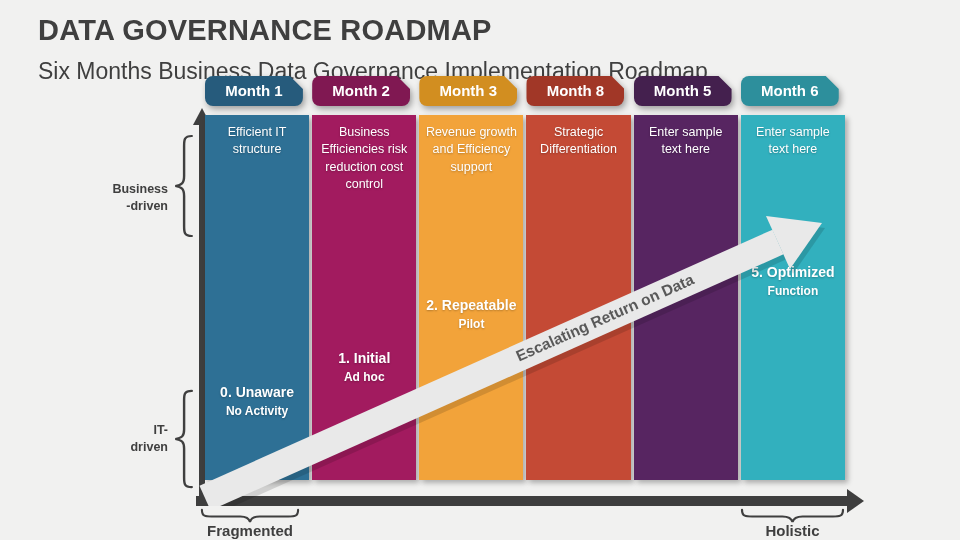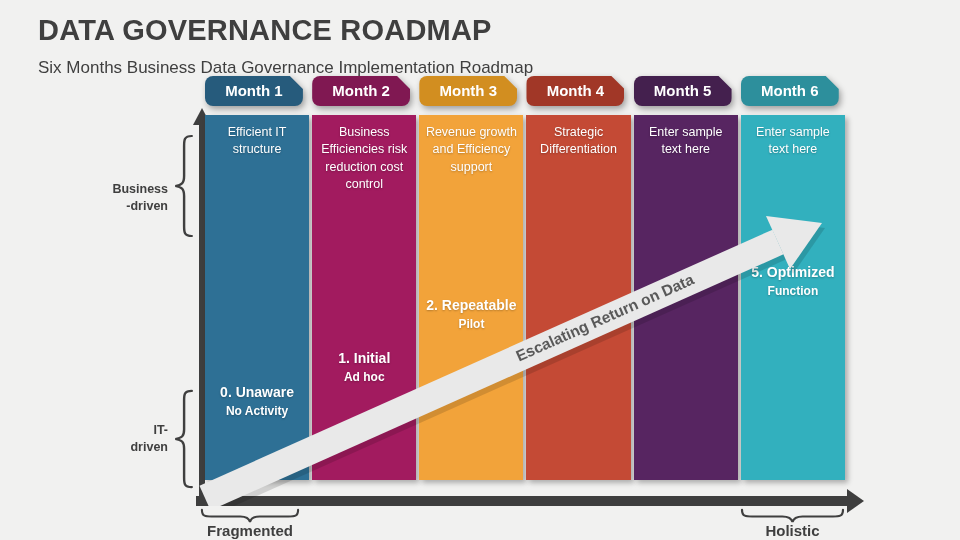--- a/index.html
+++ b/index.html
@@ -9,21 +9,21 @@
     font-family:"Liberation Sans", sans-serif;
     position:relative;
   }
   .slide{position:absolute;inset:0;}
   .title{
     position:absolute;left:38px;top:14px;
     font-size:29px;font-weight:bold;color:#3F3F3F;letter-spacing:.2px;
   }
   .subtitle{
     position:absolute;left:38px;top:58px;
-    font-size:17px;font-weight:normal;color:#3F3F3F;
+    font-size:23px;font-weight:normal;color:#3F3F3F;
   }
   
   .grid{
     position:absolute;left:205px;top:76px;width:640px;height:404px;
     display:grid;grid-template-columns:repeat(6,1fr);column-gap:3px;
   }
   .colwrap{position:relative;}
   .tabwrap{
     height:30px;margin-bottom:9px;
     filter:drop-shadow(2px 3px 3px rgba(0,0,0,0.35));
@@ -118,21 +118,21 @@
         <div class="desc">Revenue growth and Efficiency support</div>
         <div class="stage" style="top:174px">
           <div class="stage-name">2. Repeatable</div>
           <div class="stage-detail">Pilot</div>
         </div>
       </div>
     </div>
 
     <div class="colwrap">
       <div class="tabwrap">
-          <div class="tab" style="background: rgb(161, 55, 39);"><span>Month 4</span></div>
+          <div class="tab" style="background: rgb(161, 55, 39);"><span>Month 8</span></div>
         </div>
       <div class="colbody" style="background: rgb(196, 74, 53);">
         <div class="desc">Strategic Differentiation</div>
       </div>
     </div>
 
     <div class="colwrap">
       <div class="tabwrap">
           <div class="tab" style="background: rgb(68, 32, 78);"><span>Month 5</span></div>
         </div>

